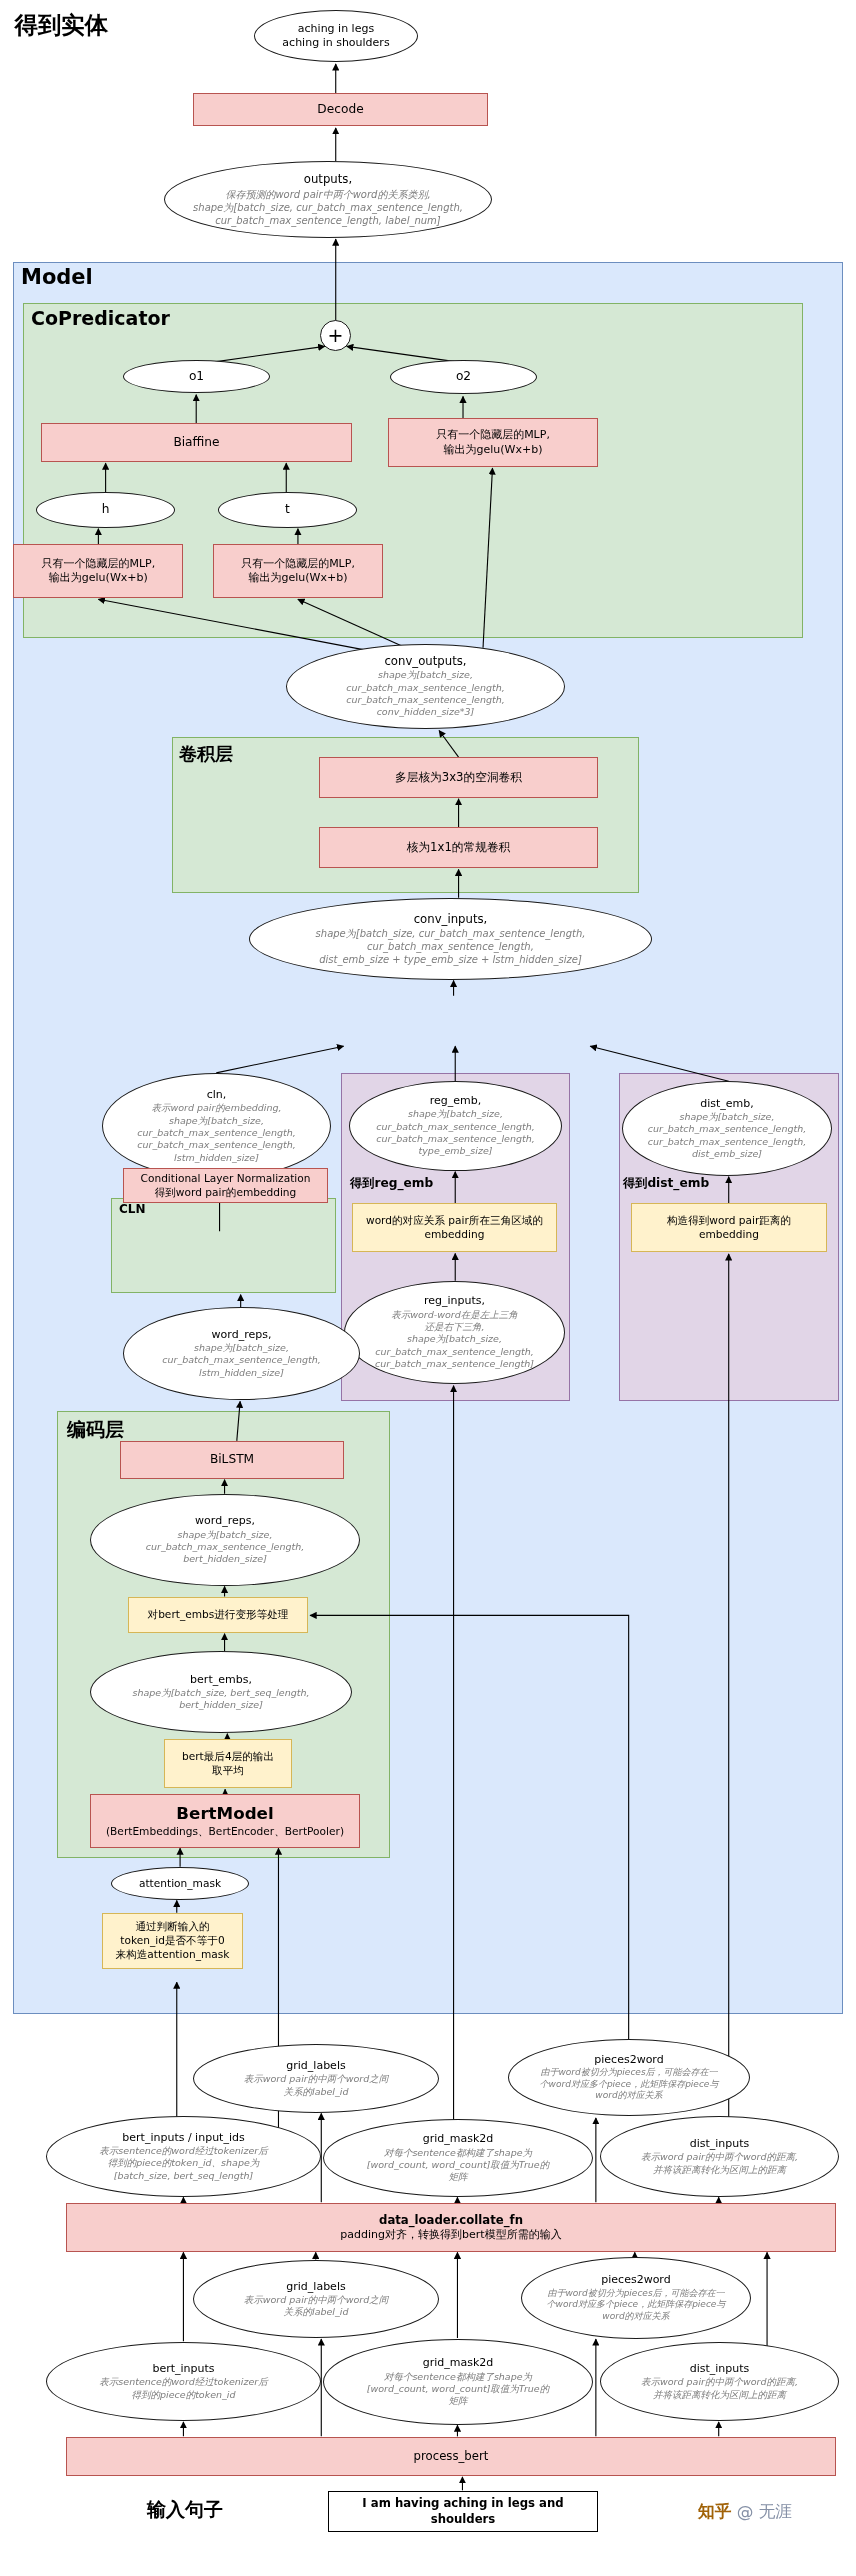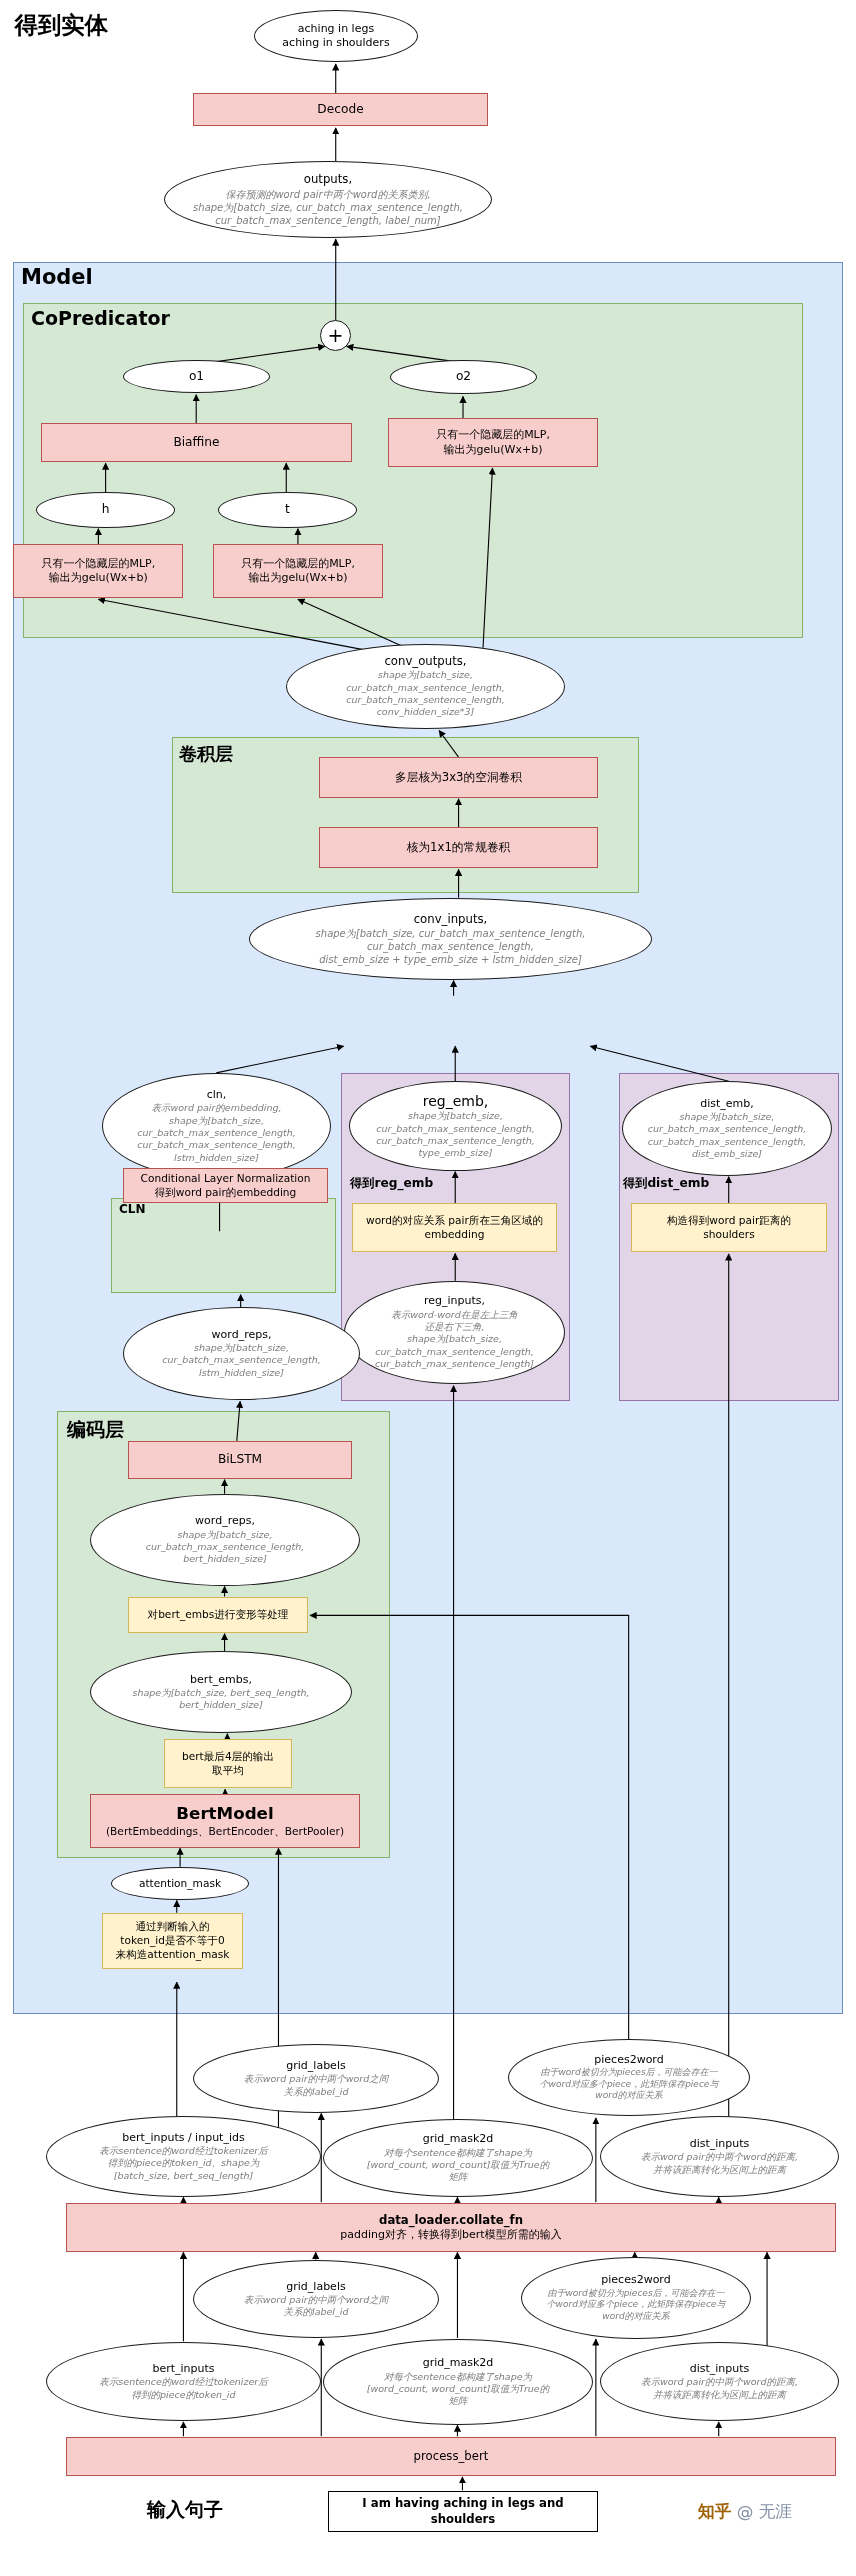--- a/index.html
+++ b/index.html
@@ -178,21 +178,21 @@
   <div class="shape ellipse" style="left:102px;top:1073px;width:229px;height:106px">
     <div class="t" style="font-size:11px">cln,</div>
     <div class="d d17 pre">表示word pair的embedding,
 shape为[batch_size,
 cur_batch_max_sentence_length,
 cur_batch_max_sentence_length,
 lstm_hidden_size]</div>
   </div>
 
   <div class="shape ellipse" style="left:349px;top:1081px;width:213px;height:90px">
-    <div class="t" style="font-size:14px">reg_emb,</div>
+    <div class="t" style="font-size:11px">reg_emb,</div>
     <div class="d d17 pre">shape为[batch_size,
 cur_batch_max_sentence_length,
 cur_batch_max_sentence_length,
 type_emb_size]</div>
   </div>
   <div class="shape yellow" style="left:352px;top:1203px;width:205px;height:49px">
     <div class="t pre" style="font-size:10.6px">word的对应关系 pair所在三角区域的
 embedding</div>
   </div>
   <div class="shape ellipse" style="left:344px;top:1281px;width:221px;height:103px">
@@ -206,35 +206,35 @@
 
   <div class="shape ellipse" style="left:622px;top:1081px;width:210px;height:95px">
     <div class="t" style="font-size:11px">dist_emb,</div>
     <div class="d d17 pre">shape为[batch_size,
 cur_batch_max_sentence_length,
 cur_batch_max_sentence_length,
 dist_emb_size]</div>
   </div>
   <div class="shape yellow" style="left:631px;top:1203px;width:196px;height:49px">
     <div class="t pre" style="font-size:10.6px">构造得到word pair距离的
-shoulders</div>
+embedding</div>
   </div>
 
   <div class="shape pink" style="left:123px;top:1168px;width:205px;height:35px">
     <div class="t pre" style="font-size:10.6px">Conditional Layer Normalization
 得到word pair的embedding</div>
   </div>
   <div class="shape ellipse" style="left:123px;top:1307px;width:237px;height:93px">
     <div class="t" style="font-size:11px">word_reps,</div>
     <div class="d d17 pre">shape为[batch_size,
 cur_batch_max_sentence_length,
 lstm_hidden_size]</div>
   </div>
 
-  <div class="shape pink" style="left:128px;top:1441px;width:224px;height:38px">
+  <div class="shape pink" style="left:120px;top:1441px;width:224px;height:38px">
     <div class="t" style="font-size:12.2px">BiLSTM</div>
   </div>
   <div class="shape ellipse" style="left:90px;top:1494px;width:270px;height:92px">
     <div class="t" style="font-size:11px">word_reps,</div>
     <div class="d d17 pre">shape为[batch_size,
 cur_batch_max_sentence_length,
 bert_hidden_size]</div>
   </div>
   <div class="shape yellow" style="left:128px;top:1597px;width:180px;height:36px">
     <div class="t pre" style="font-size:10.6px">对bert_embs进行变形等处理</div>

